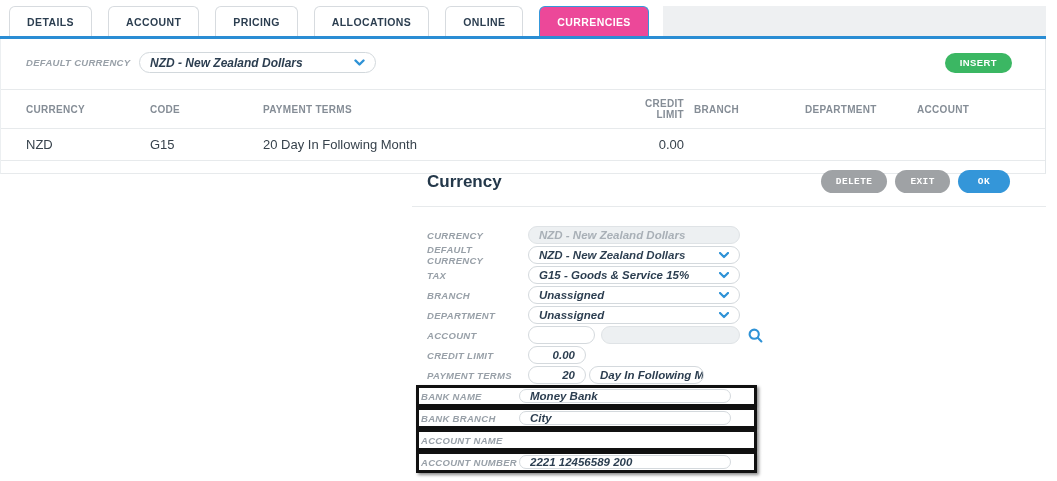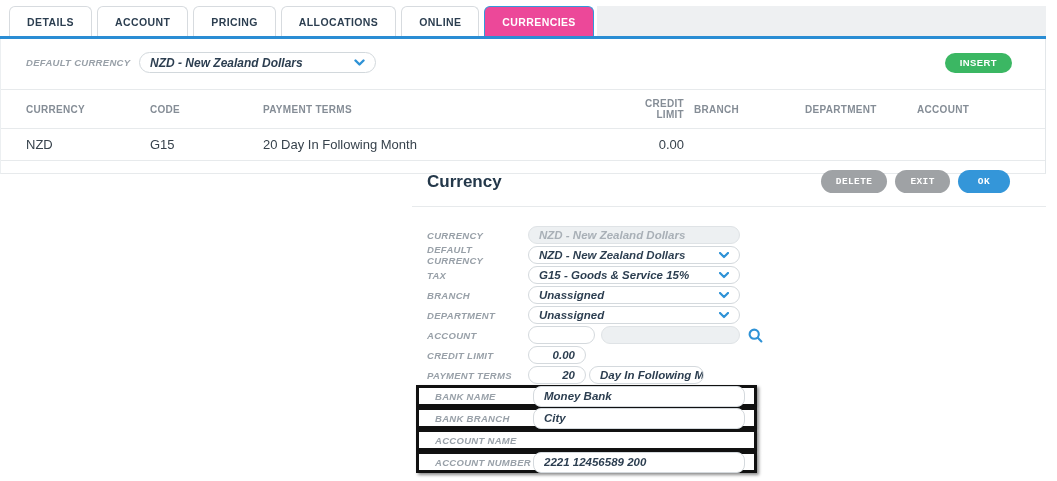--- a/index.html
+++ b/index.html
@@ -4,21 +4,21 @@
 <style>
   * { margin:0; padding:0; box-sizing:border-box; }
   html,body { width:1057px; height:481px; background:#ffffff;
     font-family:"Liberation Sans", sans-serif; overflow:hidden; }
 
   
   .top-card { position:absolute; left:0; top:0; width:1046px; }
   .tab-strip { display:flex; align-items:flex-end; padding:6px 0 0 9px;
     border-bottom:3px solid #2a8dd4; }
   .tab { background:#ffffff; border:1px solid #d7dbdf; border-bottom:none;
-    border-radius:6px 6px 0 0; padding:9px 17px 8px 17px; margin-right:5px;
+    border-radius:6px 6px 0 0; padding:9px 17px 8px 17px; margin-right:16px;
     font-size:10.5px; font-weight:bold; letter-spacing:.4px; color:#2c3e50;
     white-space:nowrap; cursor:pointer; }
   .tab.active { background:#ec4899; border-color:#3498db; color:#ffffff; }
   .tab-filler { flex:1; align-self:stretch; background:#eef0f2; margin-left:-2px; }
 
   .tab-body { border-left:1px solid #eceff1; border-right:1px solid #e3e7ea;
     border-bottom:1px solid #e7eaec; padding-bottom:12px; }
 
   .toolbar { display:flex; align-items:center; padding:13px 33px 10px 25px; }
   .field-label { font-size:9.5px; font-weight:bold; letter-spacing:.3px;
@@ -76,24 +76,24 @@
   .fpill.mid { width:139px; margin-left:6px; }
   .fpill.num { width:58px; justify-content:flex-end; }
   .fpill.period { width:115px; margin-left:3px; }
   input.fpill { font-family:"Liberation Sans", sans-serif; outline:none; display:block; }
   input.num { text-align:right; }
 
   .chev { display:flex; align-items:center; margin-left:6px; flex:0 0 auto; }
   .search-icon { margin-left:8px; display:flex; align-items:center; cursor:pointer; }
 
   .form-row.highlighted { margin-left:4px; width:341px; height:22px;
-    border:3px solid #111111; background:#ffffff; padding-left:16px;
+    border:3px solid #111111; background:#ffffff; padding-left:2px;
     box-shadow:2px 2px 3px rgba(0,0,0,.45); }
   .form-row.highlighted .field-label { width:98px; flex:0 0 98px; }
-  .form-row.highlighted .fpill { height:21px; width:212px; border-radius:8px; }
+  .form-row.highlighted .fpill { height:14px; width:212px; border-radius:8px; }
 </style>
 </head>
 <body>
 
 <div class="top-card">
   <div class="tab-strip">
     <div class="tab">DETAILS</div>
     <div class="tab">ACCOUNT</div>
     <div class="tab">PRICING</div>
     <div class="tab">ALLOCATIONS</div>

